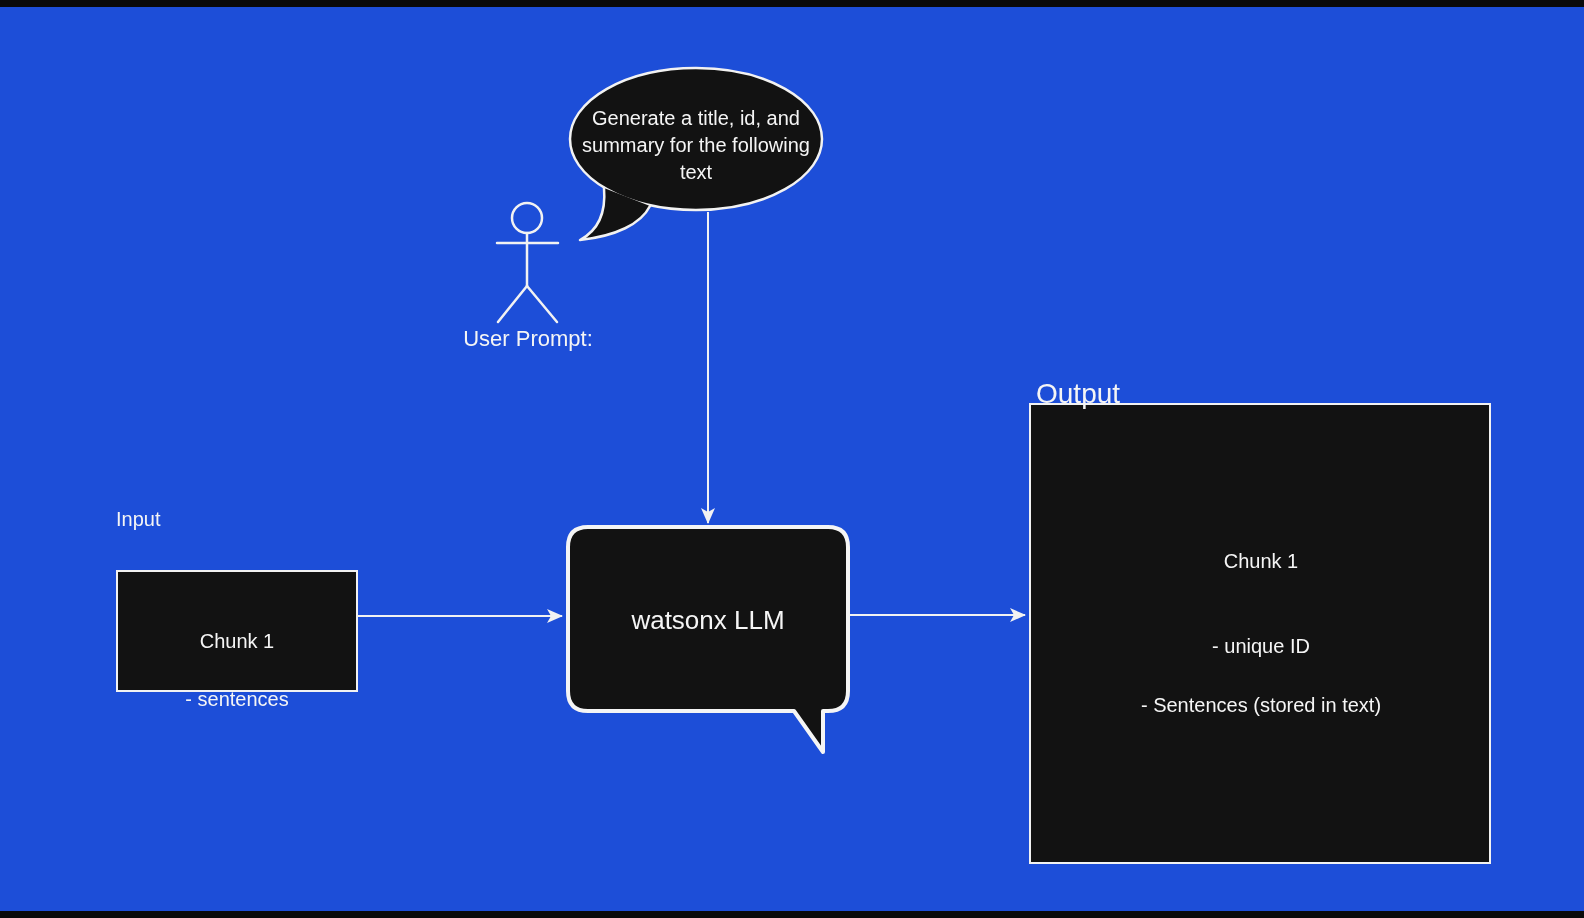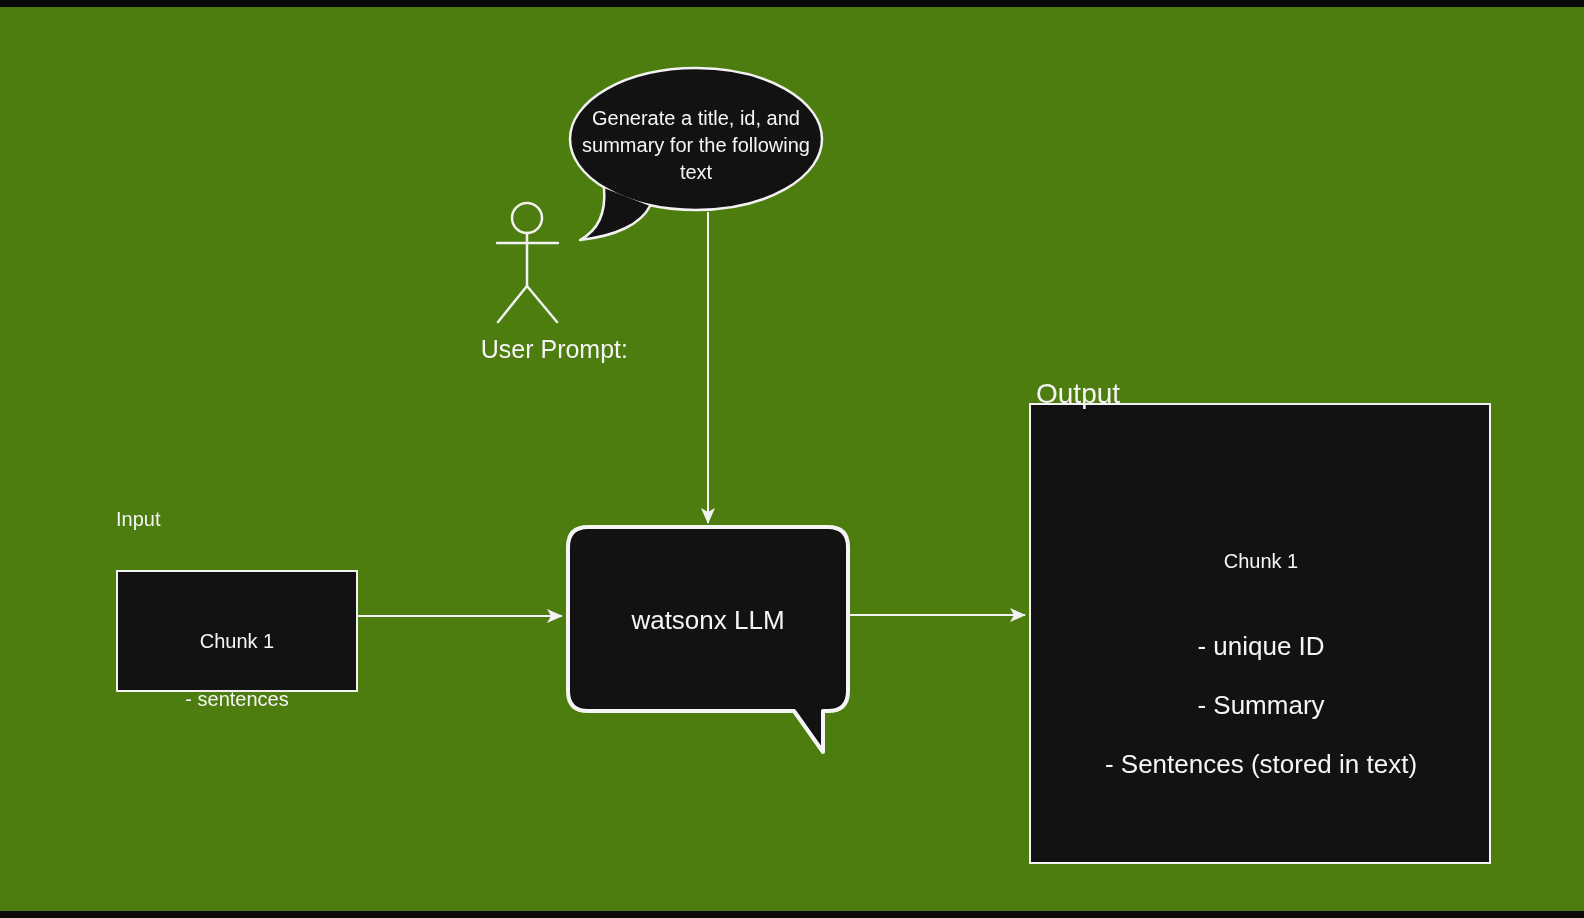--- a/index.html
+++ b/index.html
@@ -1,57 +1,57 @@
 <!DOCTYPE html>
 <html><head>
 <meta charset="utf-8">
 <style>
   html, body { margin: 0; padding: 0; background: #121212; }
   .canvas {
     position: relative;
     width: 1584px;
     height: 918px;
-    background: #4d7c0f;
+    background: #1d4ed8;
     overflow: hidden;
     font-family: "Liberation Sans", sans-serif;
     color: #f5f5f5;
   }
   .strip {
     position: absolute; left: 0; width: 100%; height: 7px;
     background: #0a0a0a;
   }
   .strip.top { top: 0; }
   .strip.bottom { bottom: 0; }
   svg.layer { position: absolute; left: 0; top: 0; }
   .lbl { position: absolute; white-space: pre-line; }
   #bubble-text {
     left: 566px; top: 105px; width: 260px;
     text-align: center; font-size: 20px; line-height: 27px;
   }
   #user-label {
-    left: 428px; top: 335px; width: 200px;
-    text-align: right; font-size: 25px;
+    left: 428px; top: 326px; width: 200px;
+    text-align: center; font-size: 22px;
   }
   #input-label { left: 116px; top: 508px; font-size: 20px; }
   #input-chunk-text {
     left: 117px; top: 598px; width: 240px;
     text-align: center; font-size: 20px; line-height: 29px;
   }
   #llm-label {
     left: 568px; top: 606px; width: 280px;
     text-align: center; font-size: 26px; line-height: 29px;
   }
   #output-label { left: 1036px; top: 337px; font-size: 28px; margin-top: 41px; }
   #output-chunk-title {
     left: 1031px; top: 547px; width: 460px;
     text-align: center; font-size: 20px; line-height: 29px;
   }
   #output-chunk-fields {
     left: 1031px; top: 602px; width: 460px;
-    text-align: center; font-size: 26px; line-height: 29.5px;
+    text-align: center; font-size: 20px; line-height: 29.5px;
   }
 </style>
 </head>
 <body>
 
 <div class="canvas">
   <div class="strip top"></div>
   <div class="strip bottom"></div>
 
   <svg class="layer" width="1584" height="918" viewBox="0 0 1584 918">
@@ -95,16 +95,15 @@
   </div>
 
   <div class="lbl" id="llm-label">watsonx LLM</div>
 
   <div class="lbl" id="output-label">Output</div>
 
   <div class="lbl" id="output-chunk-title">Chunk 1</div>
 
   <div class="lbl" id="output-chunk-fields">
     <div>- unique ID</div>
-    <div>- Summary</div>
     <div>- Sentences (stored in text)</div>
   </div>
 </div>
 
 </body></html>

